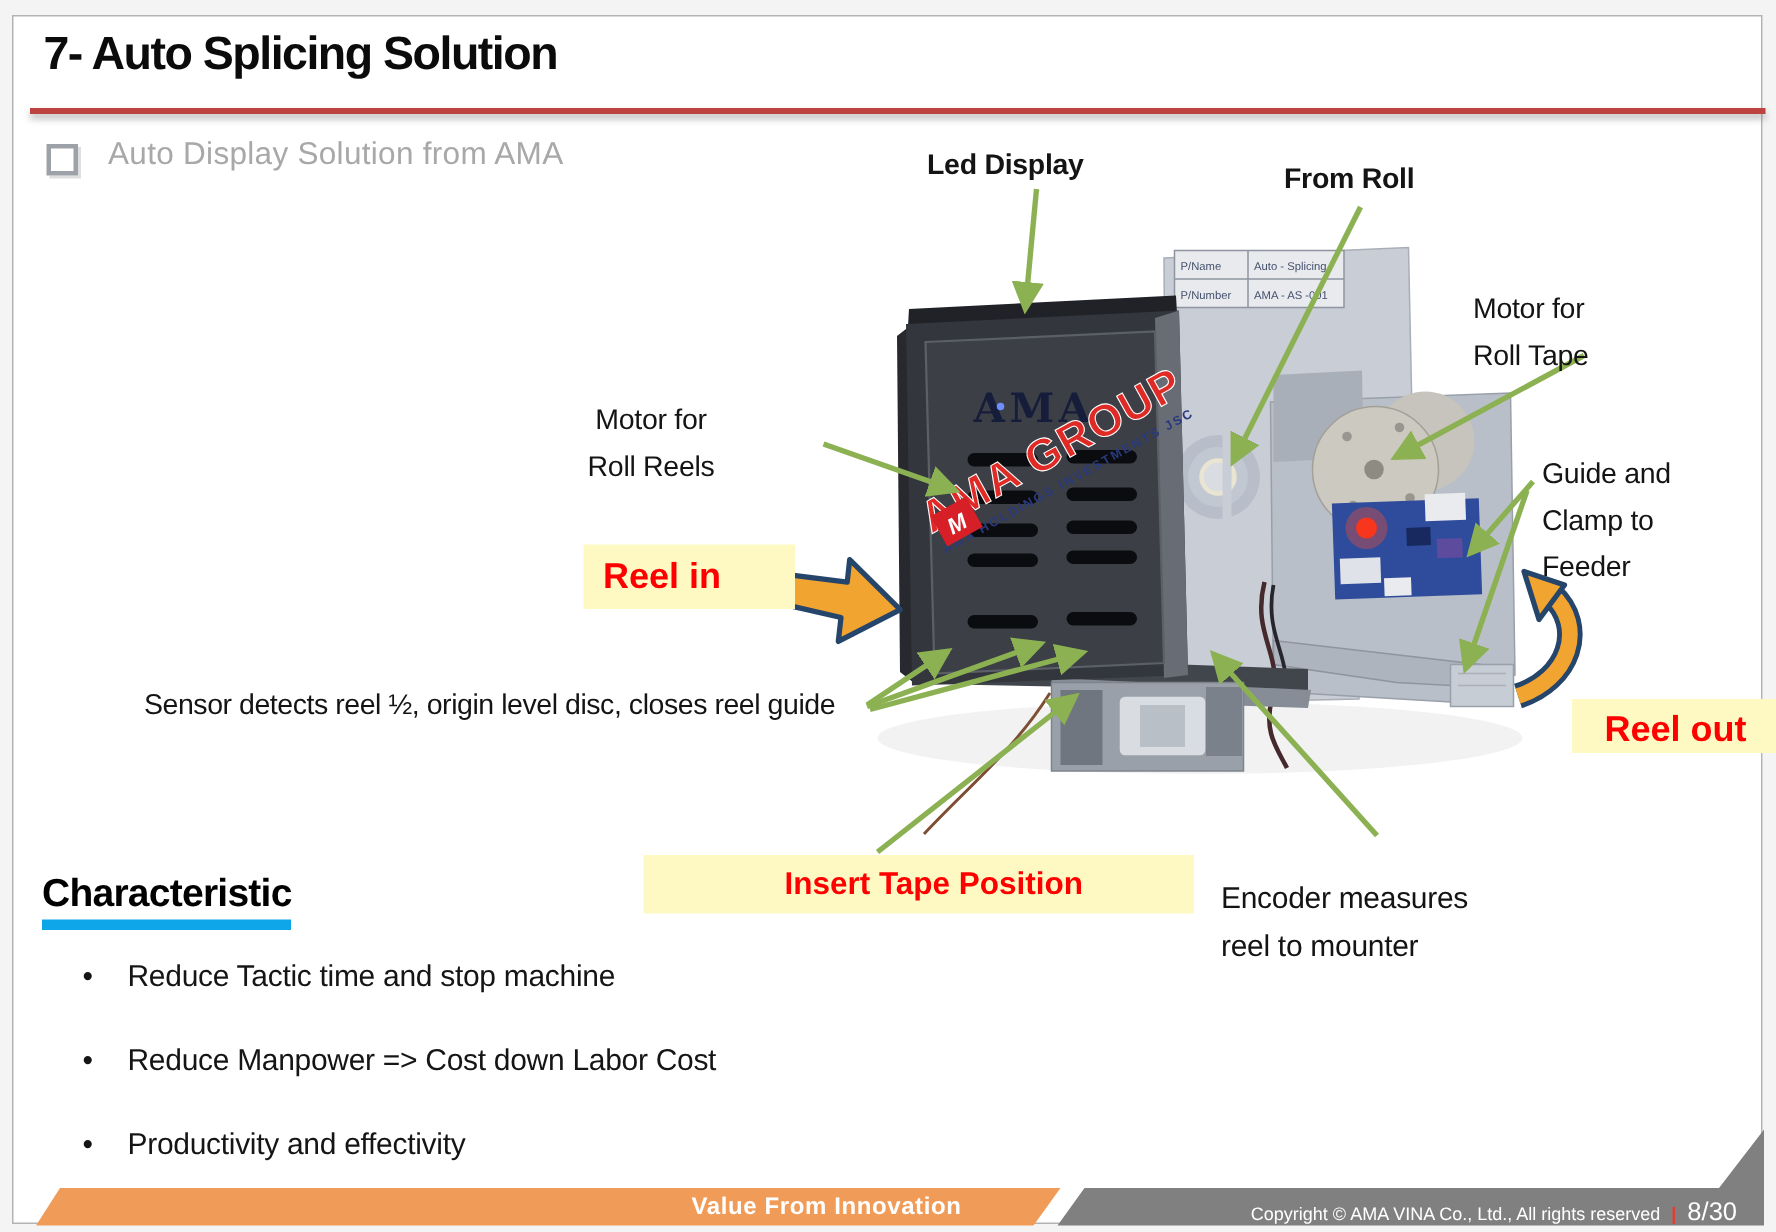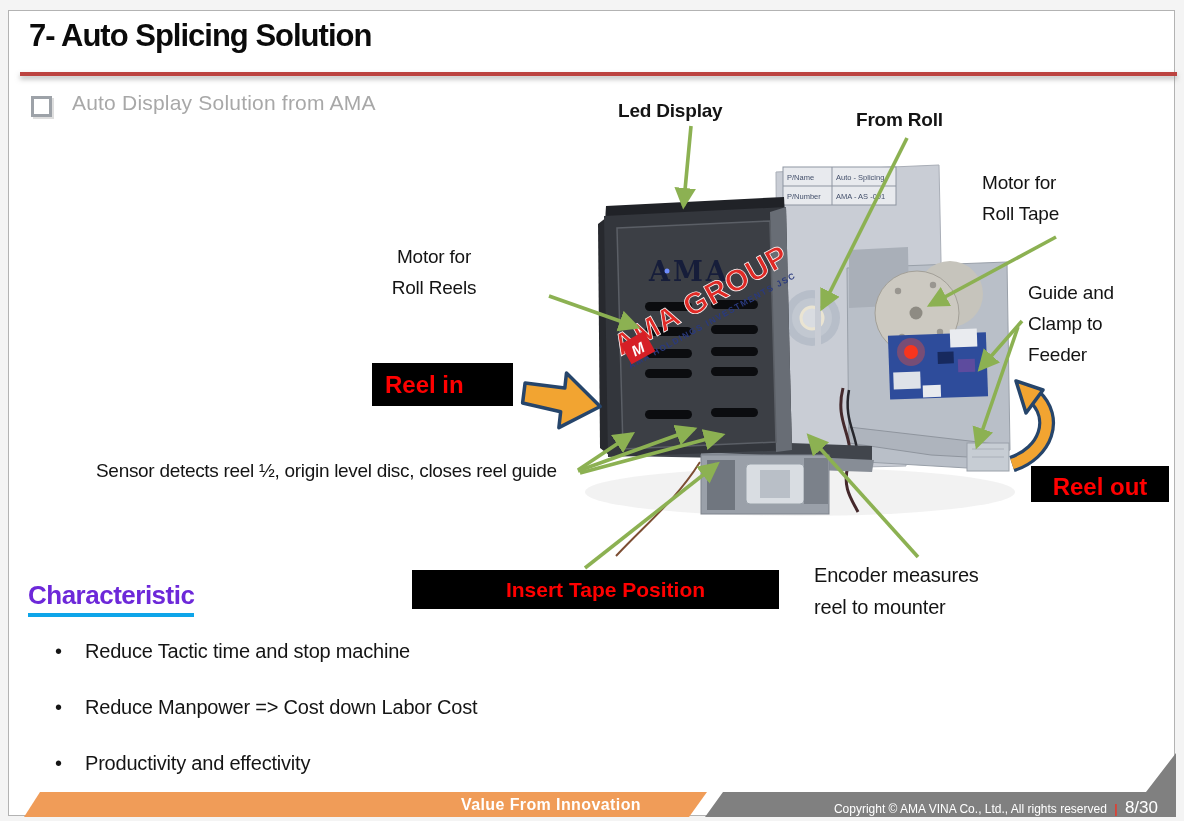--- a/index.html
+++ b/index.html
@@ -1,42 +1,42 @@
 <!DOCTYPE html>
 <html><head>
 <meta charset="utf-8">
 <style>
   html,body{margin:0;padding:0;background:#f2f2f2;}
   .canvas{position:relative;width:1184px;height:821px;background:#f4f4f4;overflow:hidden;
           font-family:"Liberation Sans",sans-serif;}
   .slide{position:absolute;left:8px;top:10px;width:1167px;height:806px;background:#ffffff;
          border:1px solid #b3b3b3;box-sizing:border-box;z-index:0;}
   .abs{position:absolute;z-index:2;}
-  .pre{white-space:pre-line;}
+  .pre{white-space:pre-line;margin-top:24px;}
   .title{left:29px;top:18px;font-size:31px;font-weight:800;letter-spacing:-1px;color:#0b0b0b;white-space:nowrap;}
   .redline{left:20px;top:72px;width:1157px;height:4px;background:#bc4340;
            box-shadow:0 3px 5px rgba(110,110,110,.5);z-index:2;}
   .subtitle-box{left:31px;top:96px;width:15px;height:15px;border:3px solid #9da2a8;
                 box-shadow:2px 2px 0 rgba(160,160,160,.35);background:#fff;}
   .subtitle{left:72px;top:91px;font-size:21px;color:#a8a8a8;letter-spacing:.2px;white-space:nowrap;}
   .lbl{color:#141414;font-size:19px;letter-spacing:-.2px;line-height:31px;}
   .nowrap{white-space:nowrap;font-weight:bold;}
   .led{left:618px;top:95px;}
   .tape{left:856px;top:104px;}
   .mtape{left:982px;top:167px;}
   .mreels{left:376px;top:241px;width:116px;text-align:center;}
   .guide{left:1028px;top:277px;width:96px;text-align:left;}
   .sensor{left:96px;top:454px;width:500px;font-size:19px;line-height:34px;letter-spacing:-.3px;}
   .encoder{left:814px;top:559px;line-height:32px;font-size:20px;}
-  .ybox{background:#000000;color:#FF0000;font-weight:bold;z-index:2;position:absolute;}
+  .ybox{background:#fef9c3;color:#FF0000;font-weight:bold;z-index:2;position:absolute;margin-left:17px;}
   .reelin{left:372px;top:363px;width:141px;height:43px;font-size:24px;line-height:43px;padding-left:13px;box-sizing:border-box;}
   .insert{left:412px;top:570px;width:347px;height:39px;font-size:21px;line-height:39px;text-align:center;padding-left:20px;}
   .reelout{left:1031px;top:466px;width:138px;height:36px;font-size:24px;line-height:41px;text-align:center;}
-  .charhead{left:28px;top:580px;font-size:26px;font-weight:800;color:#6d28d9;
-            border-bottom:4px solid #0ea5e9;padding-bottom:2px;letter-spacing:-.5px;}
+  .charhead{left:28px;top:580px;font-size:26px;font-weight:800;color:#000000;
+            border-bottom:7px solid #0ea5e9;padding-bottom:2px;letter-spacing:-.5px;}
   .bullets{left:55px;top:640px;width:600px;}
   .bullets .li{display:flex;align-items:flex-start;margin-bottom:33px;font-size:20px;color:#151515;letter-spacing:-.2px;}
   .bullets .dot{width:30px;font-size:20px;color:#151515;}
   .tagline{left:420px;top:796px;width:262px;text-align:center;color:#ffffff;font-weight:bold;
            font-size:16px;letter-spacing:.4px;z-index:3;}
   .copyright{left:790px;top:798px;width:368px;text-align:right;color:#ffffff;font-size:12px;z-index:3;white-space:nowrap;}
   .copyright .sep{color:#e8392b;font-weight:bold;padding:0 4px;}
   .copyright .page{font-weight:normal;font-size:17px;}
   svg.layer{position:absolute;left:0;top:0;z-index:1;pointer-events:none;}
 </style>

